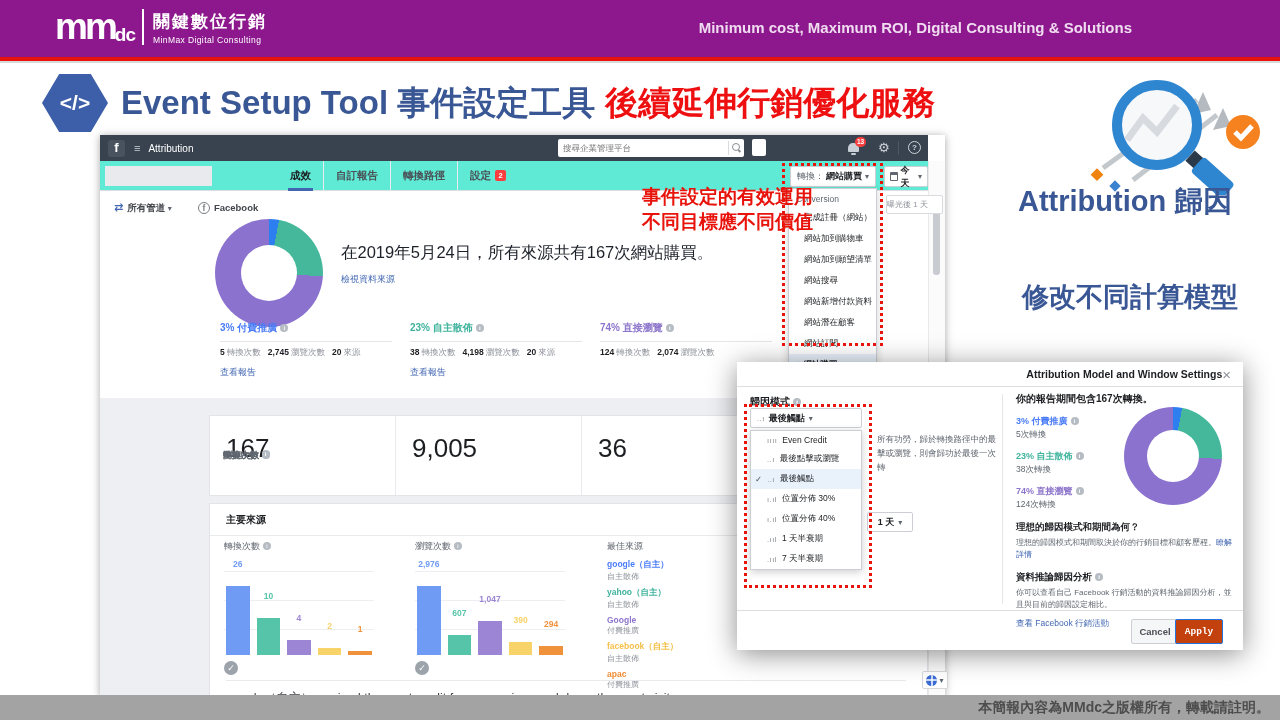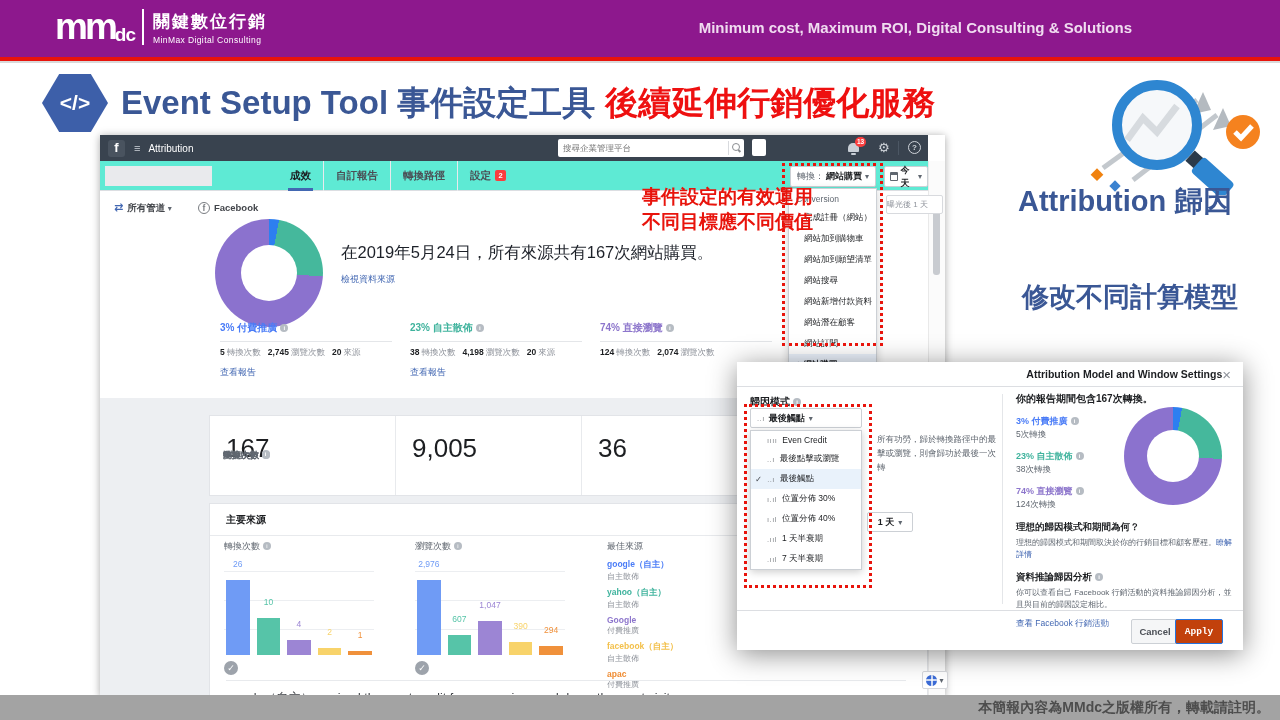--- a/index.html
+++ b/index.html
@@ -124,21 +124,21 @@
   .cs-title { font-size:10px; font-weight:bold; color:#1c1e21; padding:9px 16px 8px; border-bottom:1px solid #e8eaed; }
   .chart { position:absolute; width:150px; }
   .chart-1 { left:14px; top:36px; }
   .chart-2 { left:205px; top:36px; }
   .chart .ch-title { font-size:9px; color:#606770; margin-bottom:6px; }
   .bars { position:relative; height:96px; display:flex; align-items:flex-end; gap:7px; padding:0 2px;
           background:linear-gradient(to bottom,#eceef1 1px,transparent 1px) 0 12px/100% 29px no-repeat,
                      linear-gradient(to bottom,#eceef1 1px,transparent 1px) 0 41px/100% 29px no-repeat,
                      linear-gradient(to bottom,#eceef1 1px,transparent 1px) 0 70px/100% 29px no-repeat; }
   .barcol { flex:1; display:flex; flex-direction:column; justify-content:flex-end; align-items:center; height:100%; }
-  .barcol .b-val { font-size:8.5px; font-weight:normal; margin-bottom:11px; }
+  .barcol .b-val { font-size:8.5px; font-weight:bold; margin-bottom:17px; }
   .barcol .b-bar { width:100%; min-height:2px; }
   .ch-check { width:14px; height:14px; background:#9da3ab; border-radius:50%; color:#fff; font-size:9px; text-align:center; line-height:14px; margin-top:6px; }
 
   .best { position:absolute; left:397px; top:36px; width:128px; }
   .best .bs-title { font-size:9px; color:#606770; margin-bottom:6px; }
   .best .bs-item { margin-bottom:5px; }
   .best .bs-name { font-size:8.5px; font-weight:bold; }
   .best .bs-type { font-size:8px; color:#90949c; }
 
   .cs-bottom { position:absolute; left:16px; top:176px; width:680px; font-size:12.5px; color:#3c3f44; border-top:1px solid #e8eaed; padding-top:9px; }

